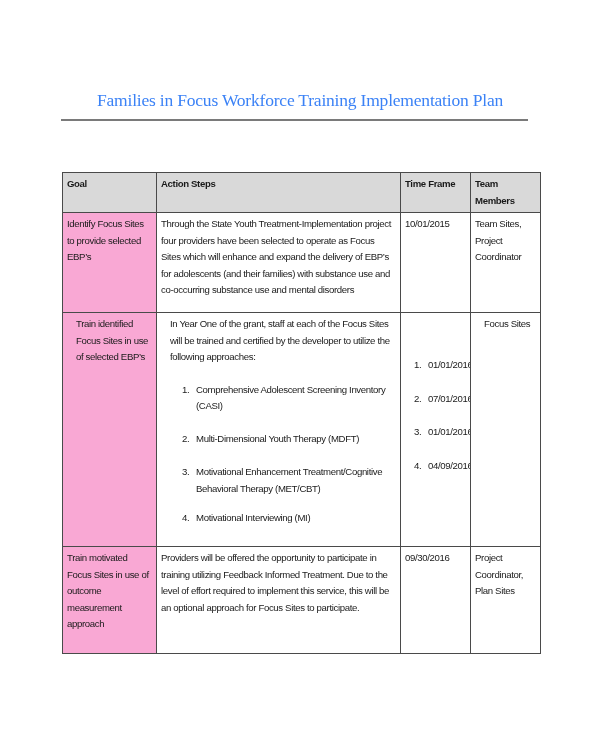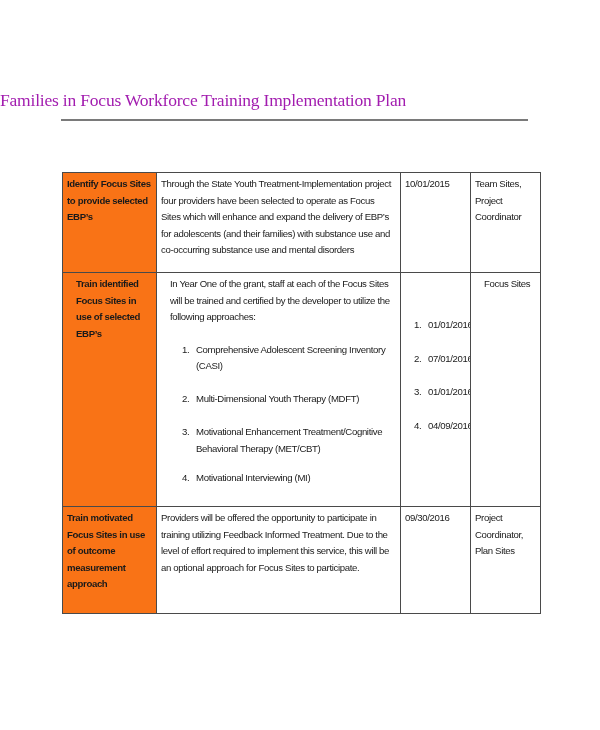--- a/index.html
+++ b/index.html
@@ -13,24 +13,25 @@
       position: relative;
       overflow: hidden;
       font-family: "Liberation Sans", sans-serif;
       color: #1a1a1a;
     }
     .doc-title {
       position: absolute;
       left: 0;
       width: 600px;
       top: 90px;
+      text-align: center;
       font-family: "Liberation Serif", serif;
       font-size: 17.5px;
       letter-spacing: -0.2px;
-      color: #a21caf;
+      color: #3b82f6;
     }
     .title-rule {
       position: absolute;
       left: 61px;
       width: 467px;
       top: 119px;
       height: 2px;
       background: #7a7a7a;
     }
     .plan-table {
@@ -62,22 +63,22 @@
       line-height: 16px;
       border: 1px solid #4a4a4a;
     }
     .col-header th {
       background: #d9d9d9;
       font-weight: bold;
       height: 16px;
       padding: 3px 4px;
     }
     .goal-cell {
-      background: #f97316;
-      font-weight: bold;
+      background: #f9a8d4;
+      font-weight: normal;
     }
     .row-1 td { height: 93px; }
     .row-2 td { height: 193px; padding-left: 13px; }
     .row-3 td { height: 100px; }
     .approach-list {
       list-style: none;
       margin: 16px 0 0 0;
       padding: 0 0 0 12px;
     }
     .approach-list li {
@@ -115,20 +116,26 @@
 <div class="title-rule"></div>
 
 <table class="plan-table">
   <colgroup>
     <col style="width:94px">
     <col style="width:244px">
     <col style="width:70px">
     <col style="width:70px">
   </colgroup>
   <tbody>
+  <tr class="col-header">
+    <th>Goal</th>
+    <th>Action Steps</th>
+    <th>Time Frame</th>
+    <th>Team Members</th>
+  </tr>
 
   <tr class="row-1">
     <td class="goal-cell">Identify  Focus Sites to provide selected EBP’s</td>
     <td>Through the State Youth Treatment-Implementation project four providers have been selected to operate as Focus Sites which will enhance and expand the delivery of EBP’s for adolescents (and their families) with substance use and co-occurring substance use and mental disorders</td>
     <td>10/01/2015</td>
     <td>Team Sites, Project Coordinator</td>
   </tr>
 
   <tr class="row-2">
     <td class="goal-cell">Train identified Focus Sites in use of selected EBP’s</td>

